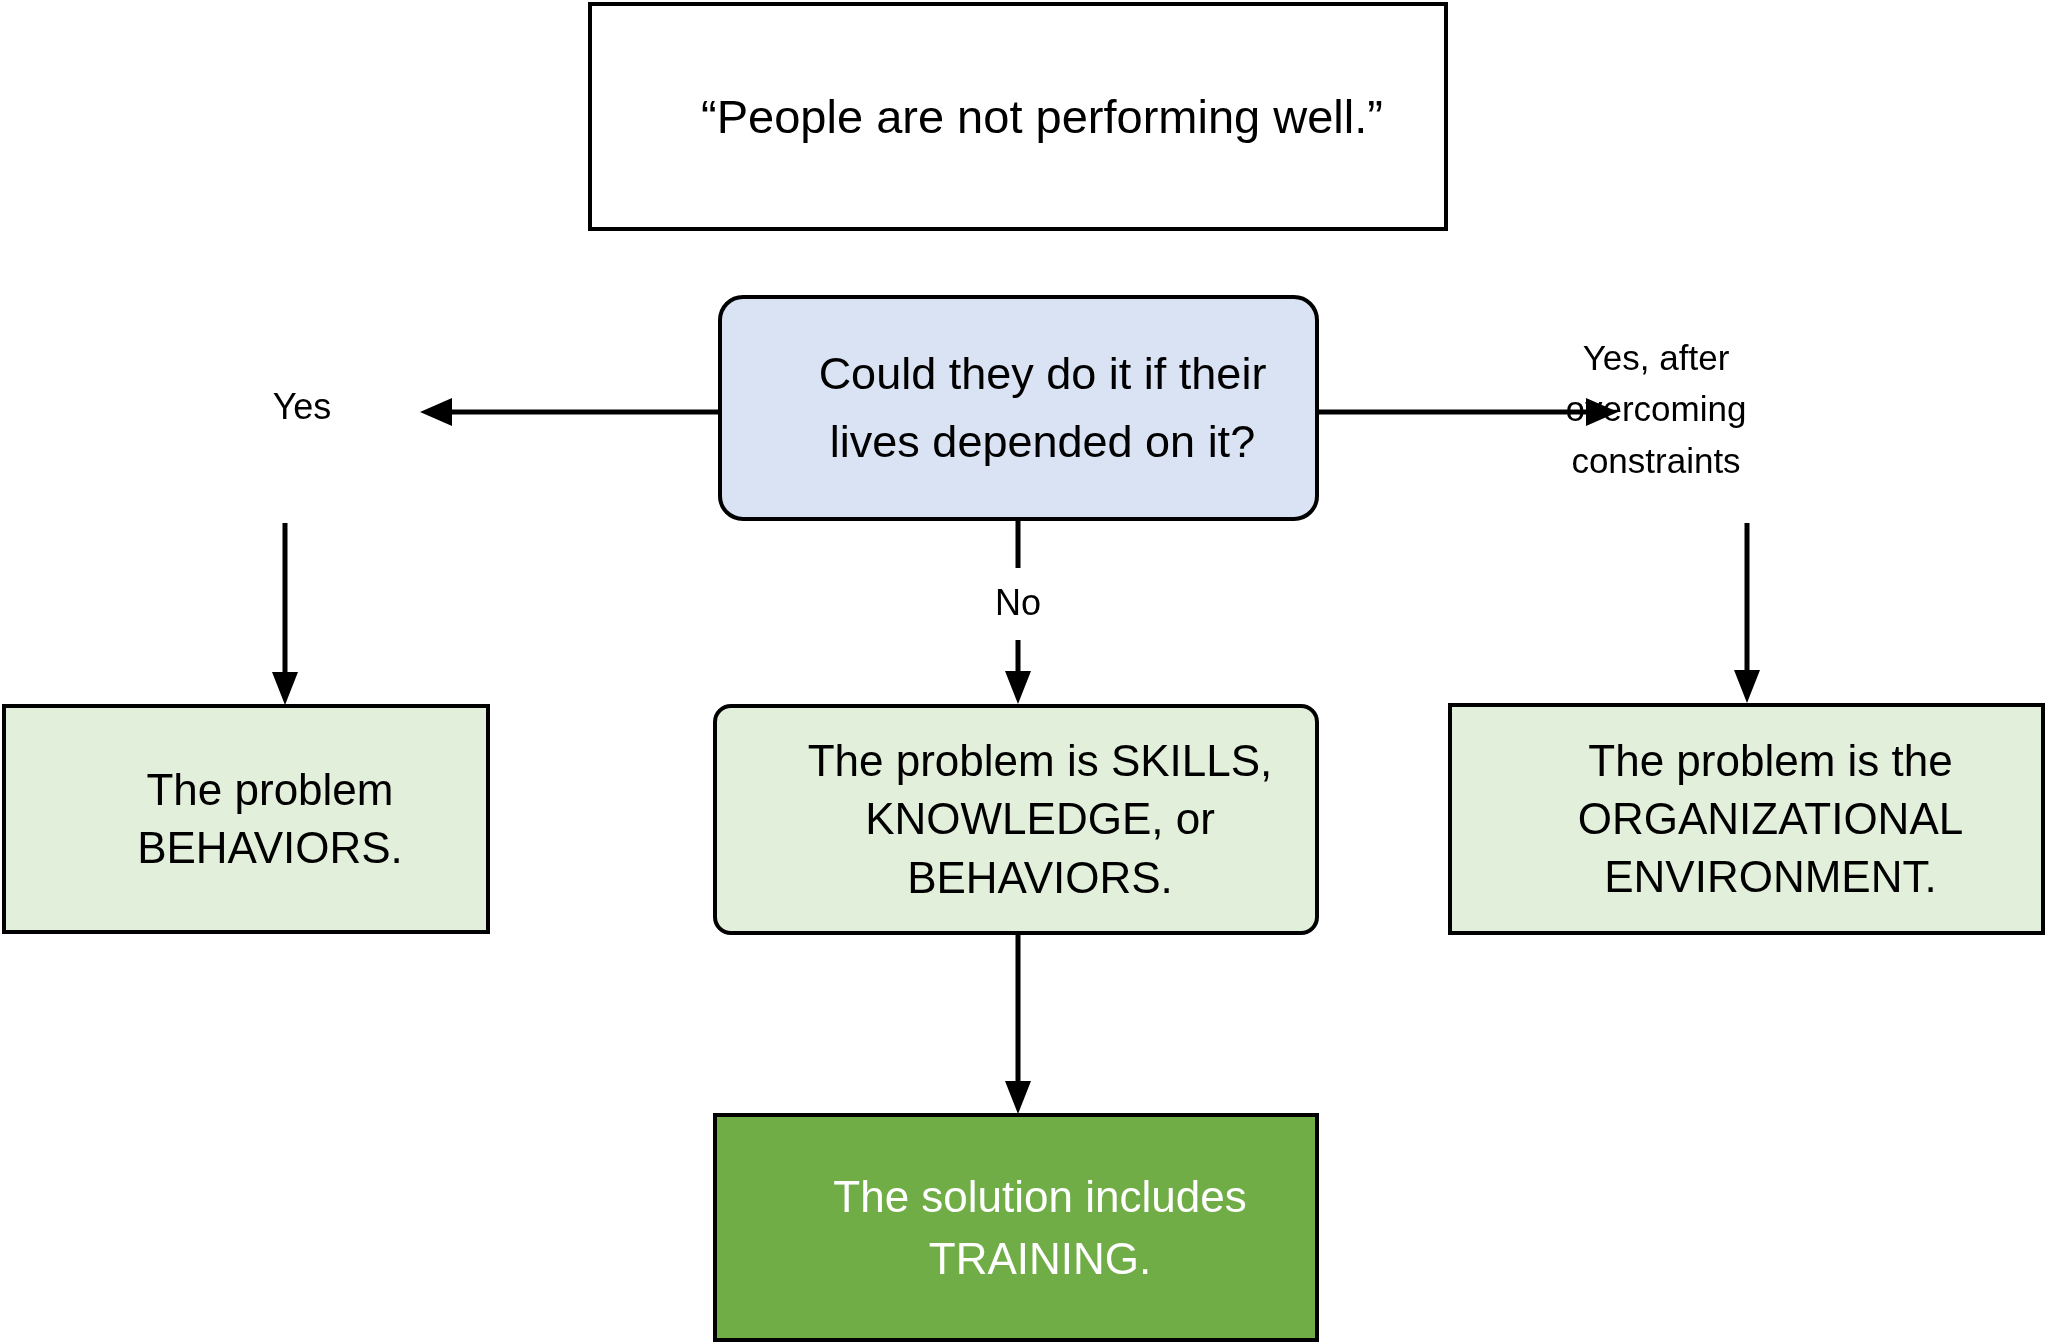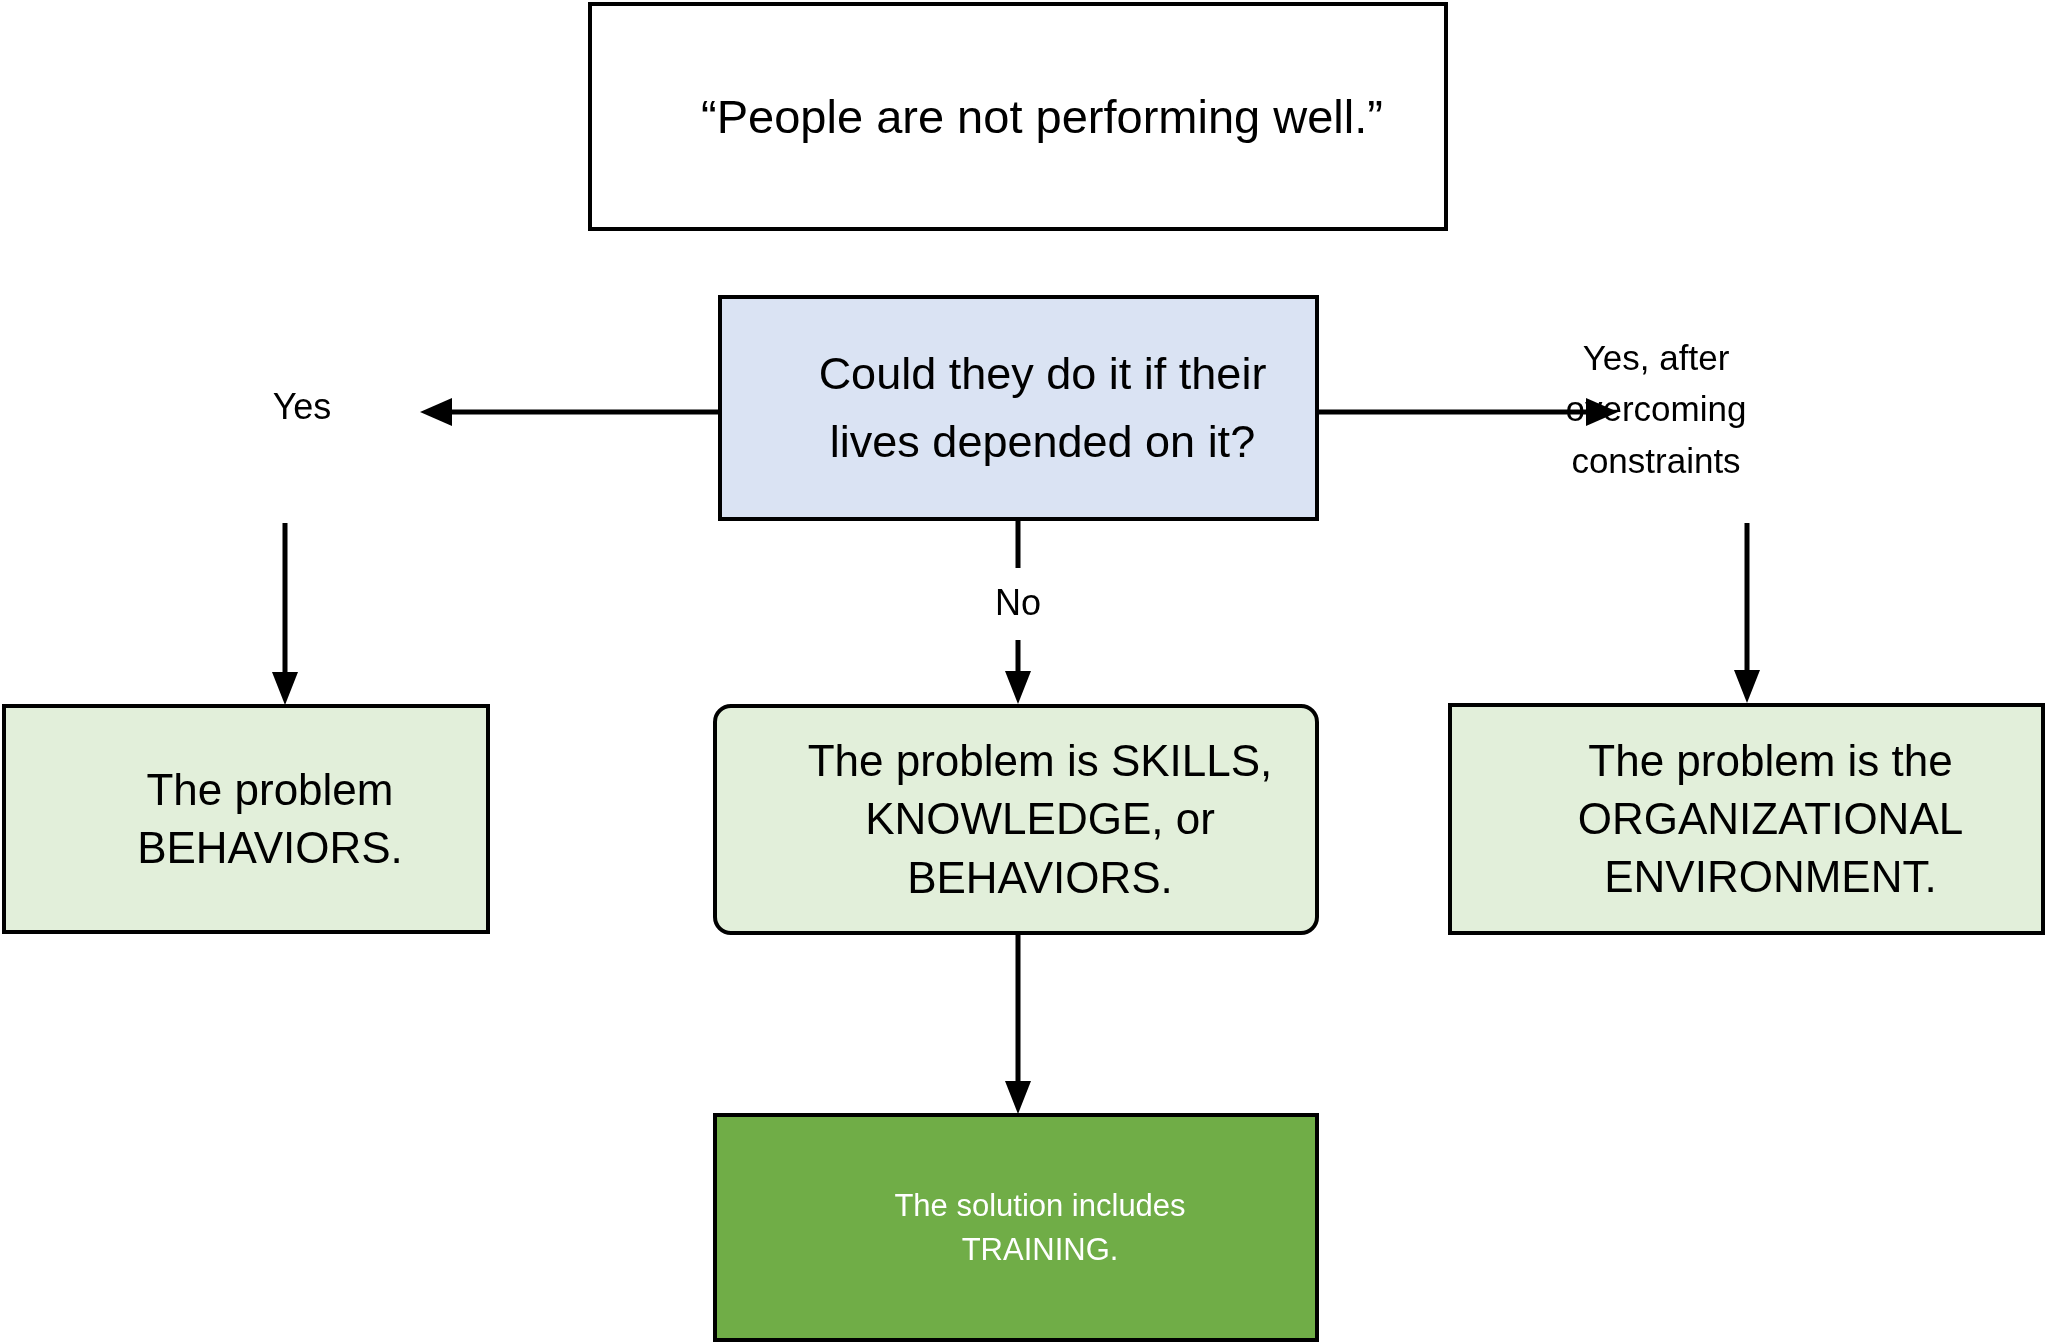--- a/index.html
+++ b/index.html
@@ -49,34 +49,35 @@
   .statement-box {
     left: 588px; top: 2px; width: 860px; height: 229px;
     background: var(--background);
     font-size: 47px;
   }
   .question-box {
     left: 718px; top: 295px; width: 601px; height: 226px;
     background: var(--question-fill);
     font-size: 45px;
     line-height: 1.52;
+    border-radius: 25px;
   }
   .outcome-box {
     background: var(--outcome-fill);
     font-size: 44px;
     line-height: 1.32;
   }
   .motivation-box   { left: 2px;    top: 704px; width: 488px; height: 230px; }
   .skills-box       { left: 713px;  top: 704px; width: 606px; height: 231px; border-radius: 18px; }
   .environment-box  { left: 1448px; top: 703px; width: 597px; height: 232px; }
   .solution-box {
     left: 713px; top: 1113px; width: 606px; height: 229px;
     background: var(--solution-fill);
     color: var(--solution-text);
-    font-size: 31px;
+    font-size: 44px;
     line-height: 1.4;
   }
   .flow-label {
     position: absolute;
     text-align: center;
     white-space: pre-line;
     font-size: 36px;
   }
   .yes-label { left: 240px; top: 386px; width: 124px; }
   .no-label  { left: 956px; top: 582px; width: 124px; }

